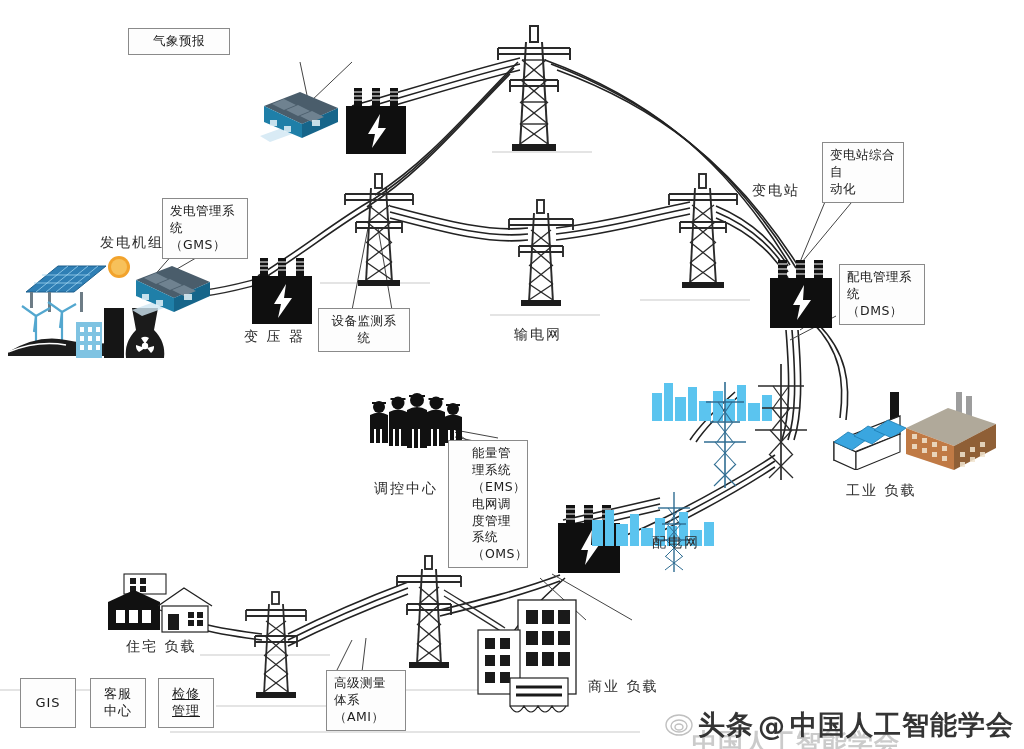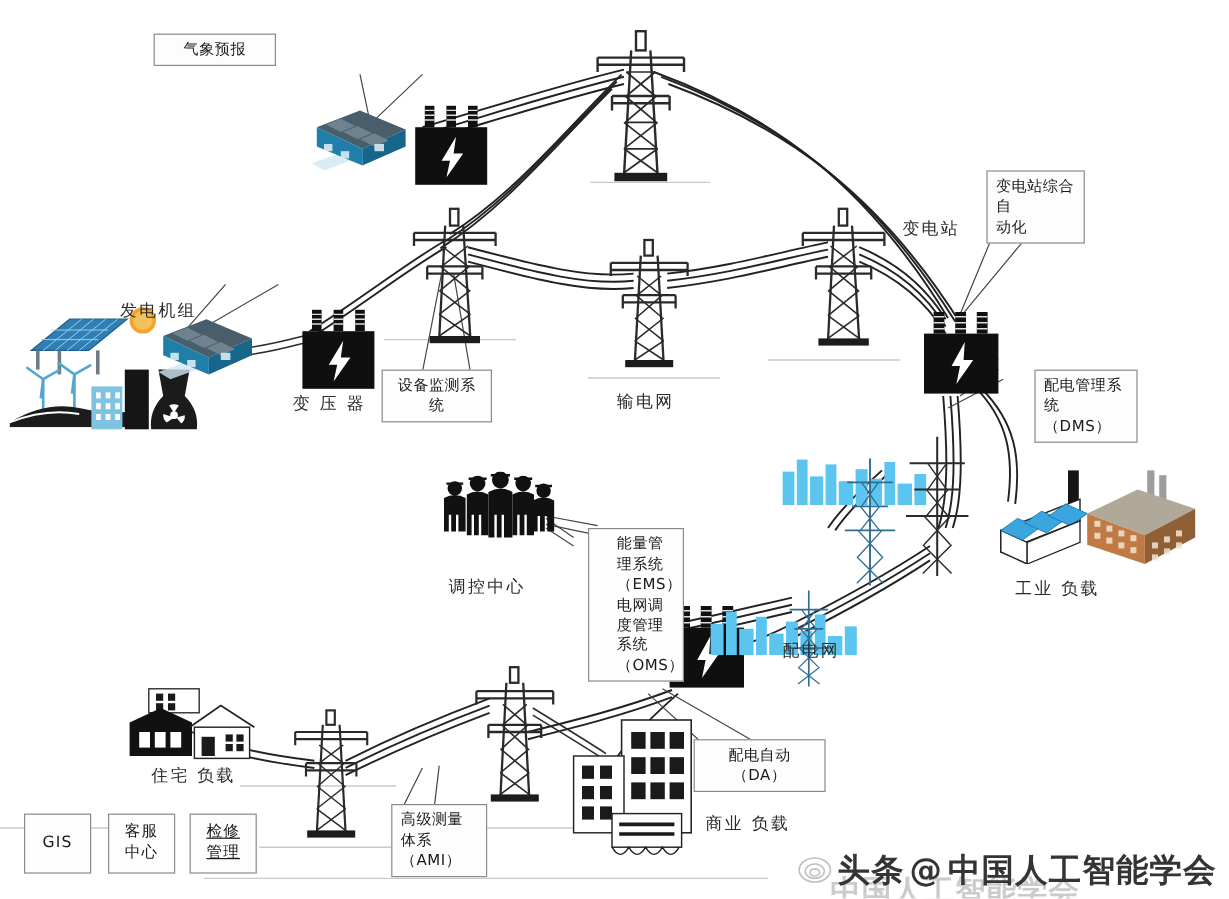--- a/index.html
+++ b/index.html
@@ -815,34 +815,35 @@
             <line x1="49" y1="72" x2="25" y2="92"></line>
           <line x1="25" y1="92" x2="49" y2="110"></line>
             <line x1="49" y1="92" x2="25" y2="110"></line>
         </g>
       </g>
       <rect x="17" y="110" width="40" height="6" fill="#1c1c1c"></rect>
     </svg>
   </div>
 
   <div class="callout center" style="left:128px; top:28px;  width:102px;">气象预报</div>
+  <div class="callout" style="left:162px; top:198px; width:86px;">发电管理系统
+（GMS）</div>
   <div class="callout" style="left:822px; top:142px; width:82px;">变电站综合自
 动化</div>
   <div class="callout center" style="left:318px; top:308px; width:92px;">设备监测系统</div>
-  <div class="callout" style="left:862px; top:264px; width:86px;margin-top:44px;">配电管理系统
+  <div class="callout" style="left:839px; top:264px; width:86px;">配电管理系统
 （DMS）</div>
-  <div class="callout" style="left:490px; top:440px; width:80px;padding-left:23px;">能量管理系统
+  <div class="callout" style="left:448px; top:440px; width:80px;padding-left:23px;">能量管理系统
 （EMS）
 电网调度管理
 系统（OMS）</div>
   <div class="callout" style="left:326px; top:670px; width:80px;">高级测量体系
 （AMI）</div>
-  <div class="callout center" style="left:578px; top:616px; width:110px;">配电自动（DA）</div>
-
-  <div class="plabel" style="left:100px; top:234px;margin-top:16px;">发电机组</div>
+
+  <div class="plabel" style="left:100px; top:234px;">发电机组</div>
   <div class="plabel" style="left:244px; top:328px;">变 压 器</div>
   <div class="plabel" style="left:514px; top:326px;">输电网</div>
   <div class="plabel" style="left:752px; top:182px;">变电站</div>
   <div class="plabel" style="left:374px; top:480px;">调控中心</div>
   <div class="plabel" style="left:652px; top:534px;">配电网</div>
   <div class="plabel" style="left:846px; top:482px;">工业 负载</div>
   <div class="plabel" style="left:126px; top:638px;">住宅 负载</div>
   <div class="plabel" style="left:588px; top:678px;">商业 负载</div>
 
   <div class="sqbox" style="left:20px;  top:678px; width:56px; height:50px;">GIS</div>

